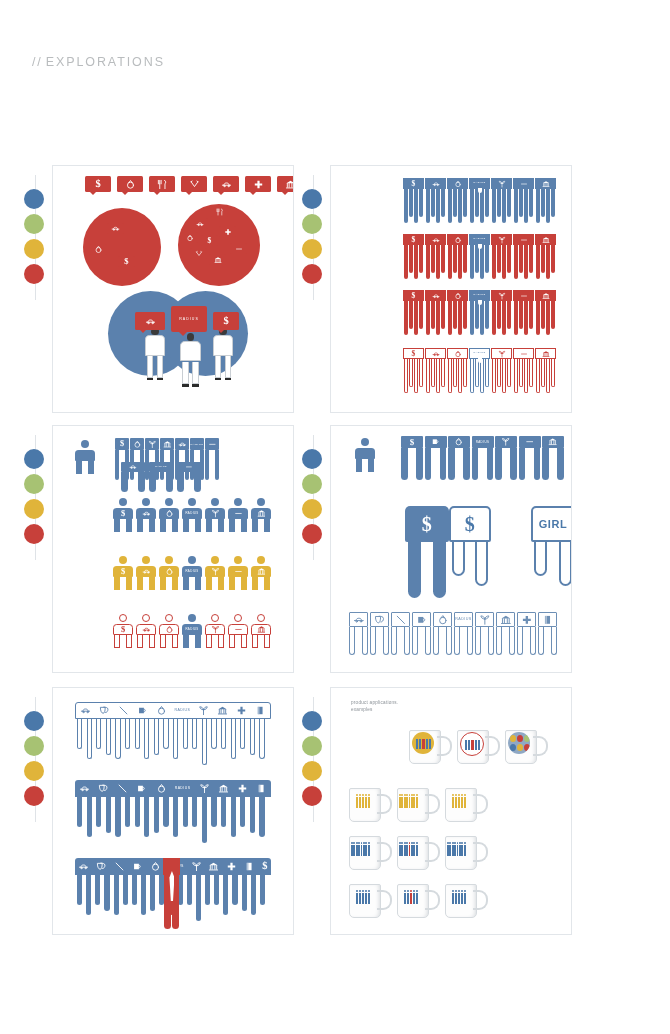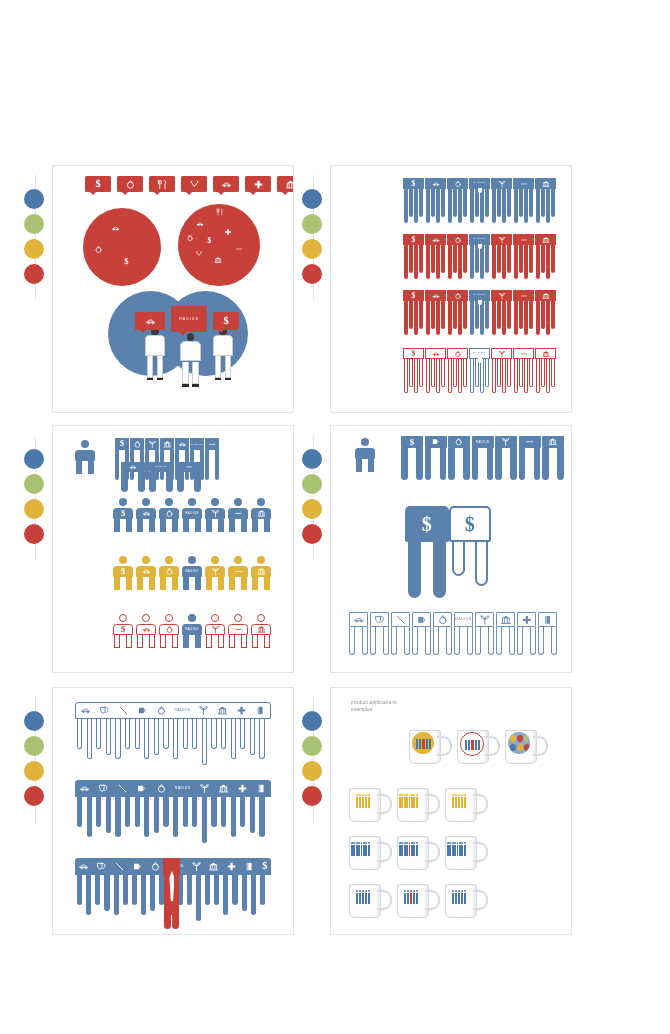--- a/index.html
+++ b/index.html
@@ -76,20 +76,23 @@
 
   .caption{position:absolute;font-size:4.6px;color:#8a9096;line-height:1.5;letter-spacing:.25px;}
 
   
   .mug{position:absolute;}
 </style>
 </head>
 <body>
 
 <div class="hdr">
+  <div class="sub">
+    <span class="slashes">//</span><span>EXPLORATIONS</span>
+  </div>
 </div>
 
 <div class="grid" id="grid">
     <div class="panel" style="left: 52px; top: 0px; width: 242px; height: 248px;">
       <div class="tagrow" style="left:32px;top:10px;">
         <div class="tag">
           <span class="gl" style="color:#ffffff;font-weight:bold;font-size:10.45px;font-family:'Liberation Serif',serif;">$</span>
         </div>
         <div class="tag">
           <svg width="11" height="11" viewBox="0 0 16 16">
@@ -1020,20 +1023,27 @@
         </div>
         <div style="position:absolute;left:3px;top:36px;width:13px;height:56px;background:#5b81ad;border:none;border-top:none;box-sizing:border-box;border-radius:0 0 13px 13px;"></div>
         <div style="position:absolute;left:28px;top:36px;width:13px;height:56px;background:#5b81ad;border:none;border-top:none;box-sizing:border-box;border-radius:0 0 13px 13px;"></div>
       </div>
       <div style="position:absolute;left:118px;top:80px;width:42px;height:70px;">
         <div style="position:absolute;left:0;top:0;width:42px;height:36px;background:#ffffff;border:2px solid #5b81ad;box-sizing:border-box;border-radius:5px 5px 2px 2px;display:flex;align-items:center;justify-content:center;color:#4a78a9;font-weight:bold;font-size:20px;font-family:'Liberation Serif',serif;letter-spacing:.6px;">
           <span>$</span>
         </div>
         <div style="position:absolute;left:3px;top:36px;width:13px;height:34px;background:#ffffff;border:2px solid #5b81ad;border-top:none;box-sizing:border-box;border-radius:0 0 13px 13px;"></div>
         <div style="position:absolute;left:26px;top:36px;width:13px;height:44px;background:#ffffff;border:2px solid #5b81ad;border-top:none;box-sizing:border-box;border-radius:0 0 13px 13px;"></div>
+      </div>
+      <div style="position:absolute;left:200px;top:80px;width:44px;height:70px;">
+        <div style="position:absolute;left:0;top:0;width:44px;height:36px;background:#ffffff;border:2px solid #5b81ad;box-sizing:border-box;border-radius:5px 5px 2px 2px;display:flex;align-items:center;justify-content:center;color:#4a78a9;font-weight:bold;font-size:11px;font-family:'Liberation Sans',sans-serif;letter-spacing:.6px;">
+          <span>GIRL</span>
+        </div>
+        <div style="position:absolute;left:3px;top:36px;width:13px;height:34px;background:#ffffff;border:2px solid #5b81ad;border-top:none;box-sizing:border-box;border-radius:0 0 13px 13px;"></div>
+        <div style="position:absolute;left:28px;top:36px;width:13px;height:44px;background:#ffffff;border:2px solid #5b81ad;border-top:none;box-sizing:border-box;border-radius:0 0 13px 13px;"></div>
       </div>
       <div class="barrow" style="left:18px;top:186px;">
         <div class="bp" style="width:19px;height:43px;margin-right:2px;">
           <div class="cap" style="height:15px;background:#ffffff;border:1px solid #6d8fb5;box-sizing:border-box;border-radius:1px;">
             <svg width="11.700000000000001" height="11.700000000000001" viewBox="0 0 16 16">
               <path d="M2 9 L14 9" stroke="#6d8fb5" fill="none" stroke-width="1.3" stroke-linecap="round" stroke-linejoin="round"></path>
               <path d="M4 9 C4.4 6.6 6 5.8 8 5.8 C10 5.8 11.6 6.6 12 9" stroke="#6d8fb5" fill="none" stroke-width="1.3" stroke-linecap="round" stroke-linejoin="round"></path>
               <circle cx="5" cy="10.2" r="1" stroke="#6d8fb5" fill="none" stroke-width="1.3" stroke-linecap="round" stroke-linejoin="round"></circle>
               <circle cx="11" cy="10.2" r="1" stroke="#6d8fb5" fill="none" stroke-width="1.3" stroke-linecap="round" stroke-linejoin="round"></circle>
             </svg>

